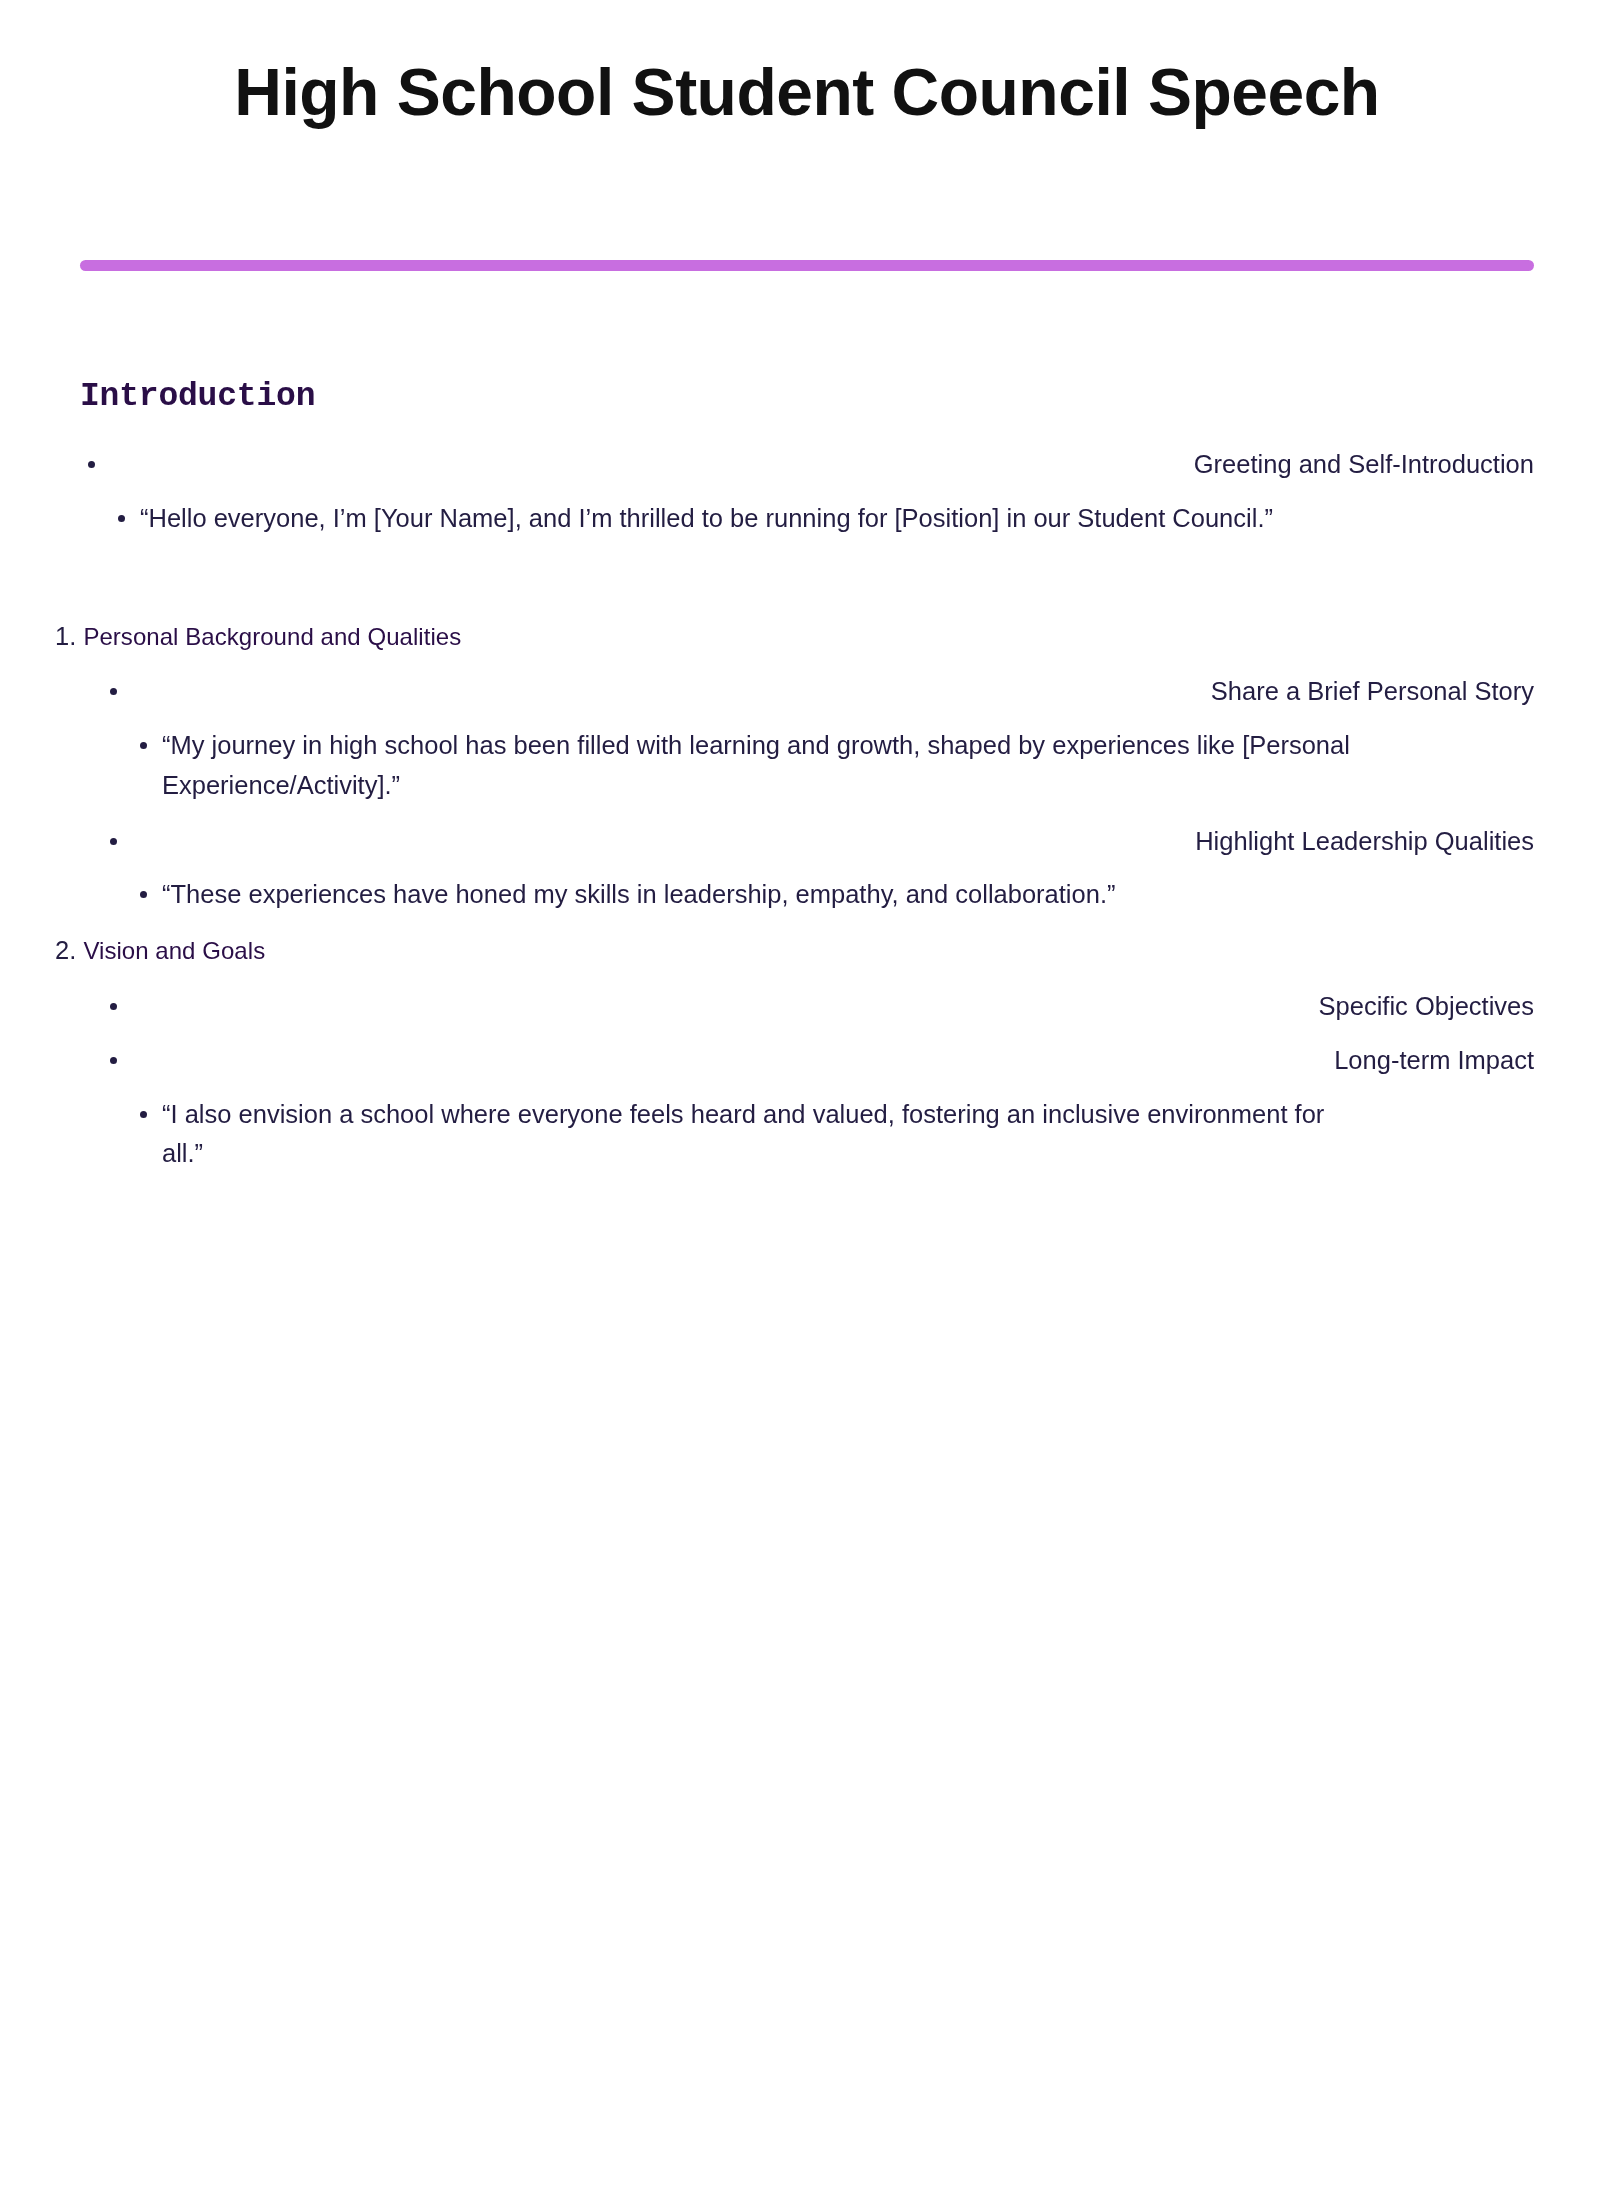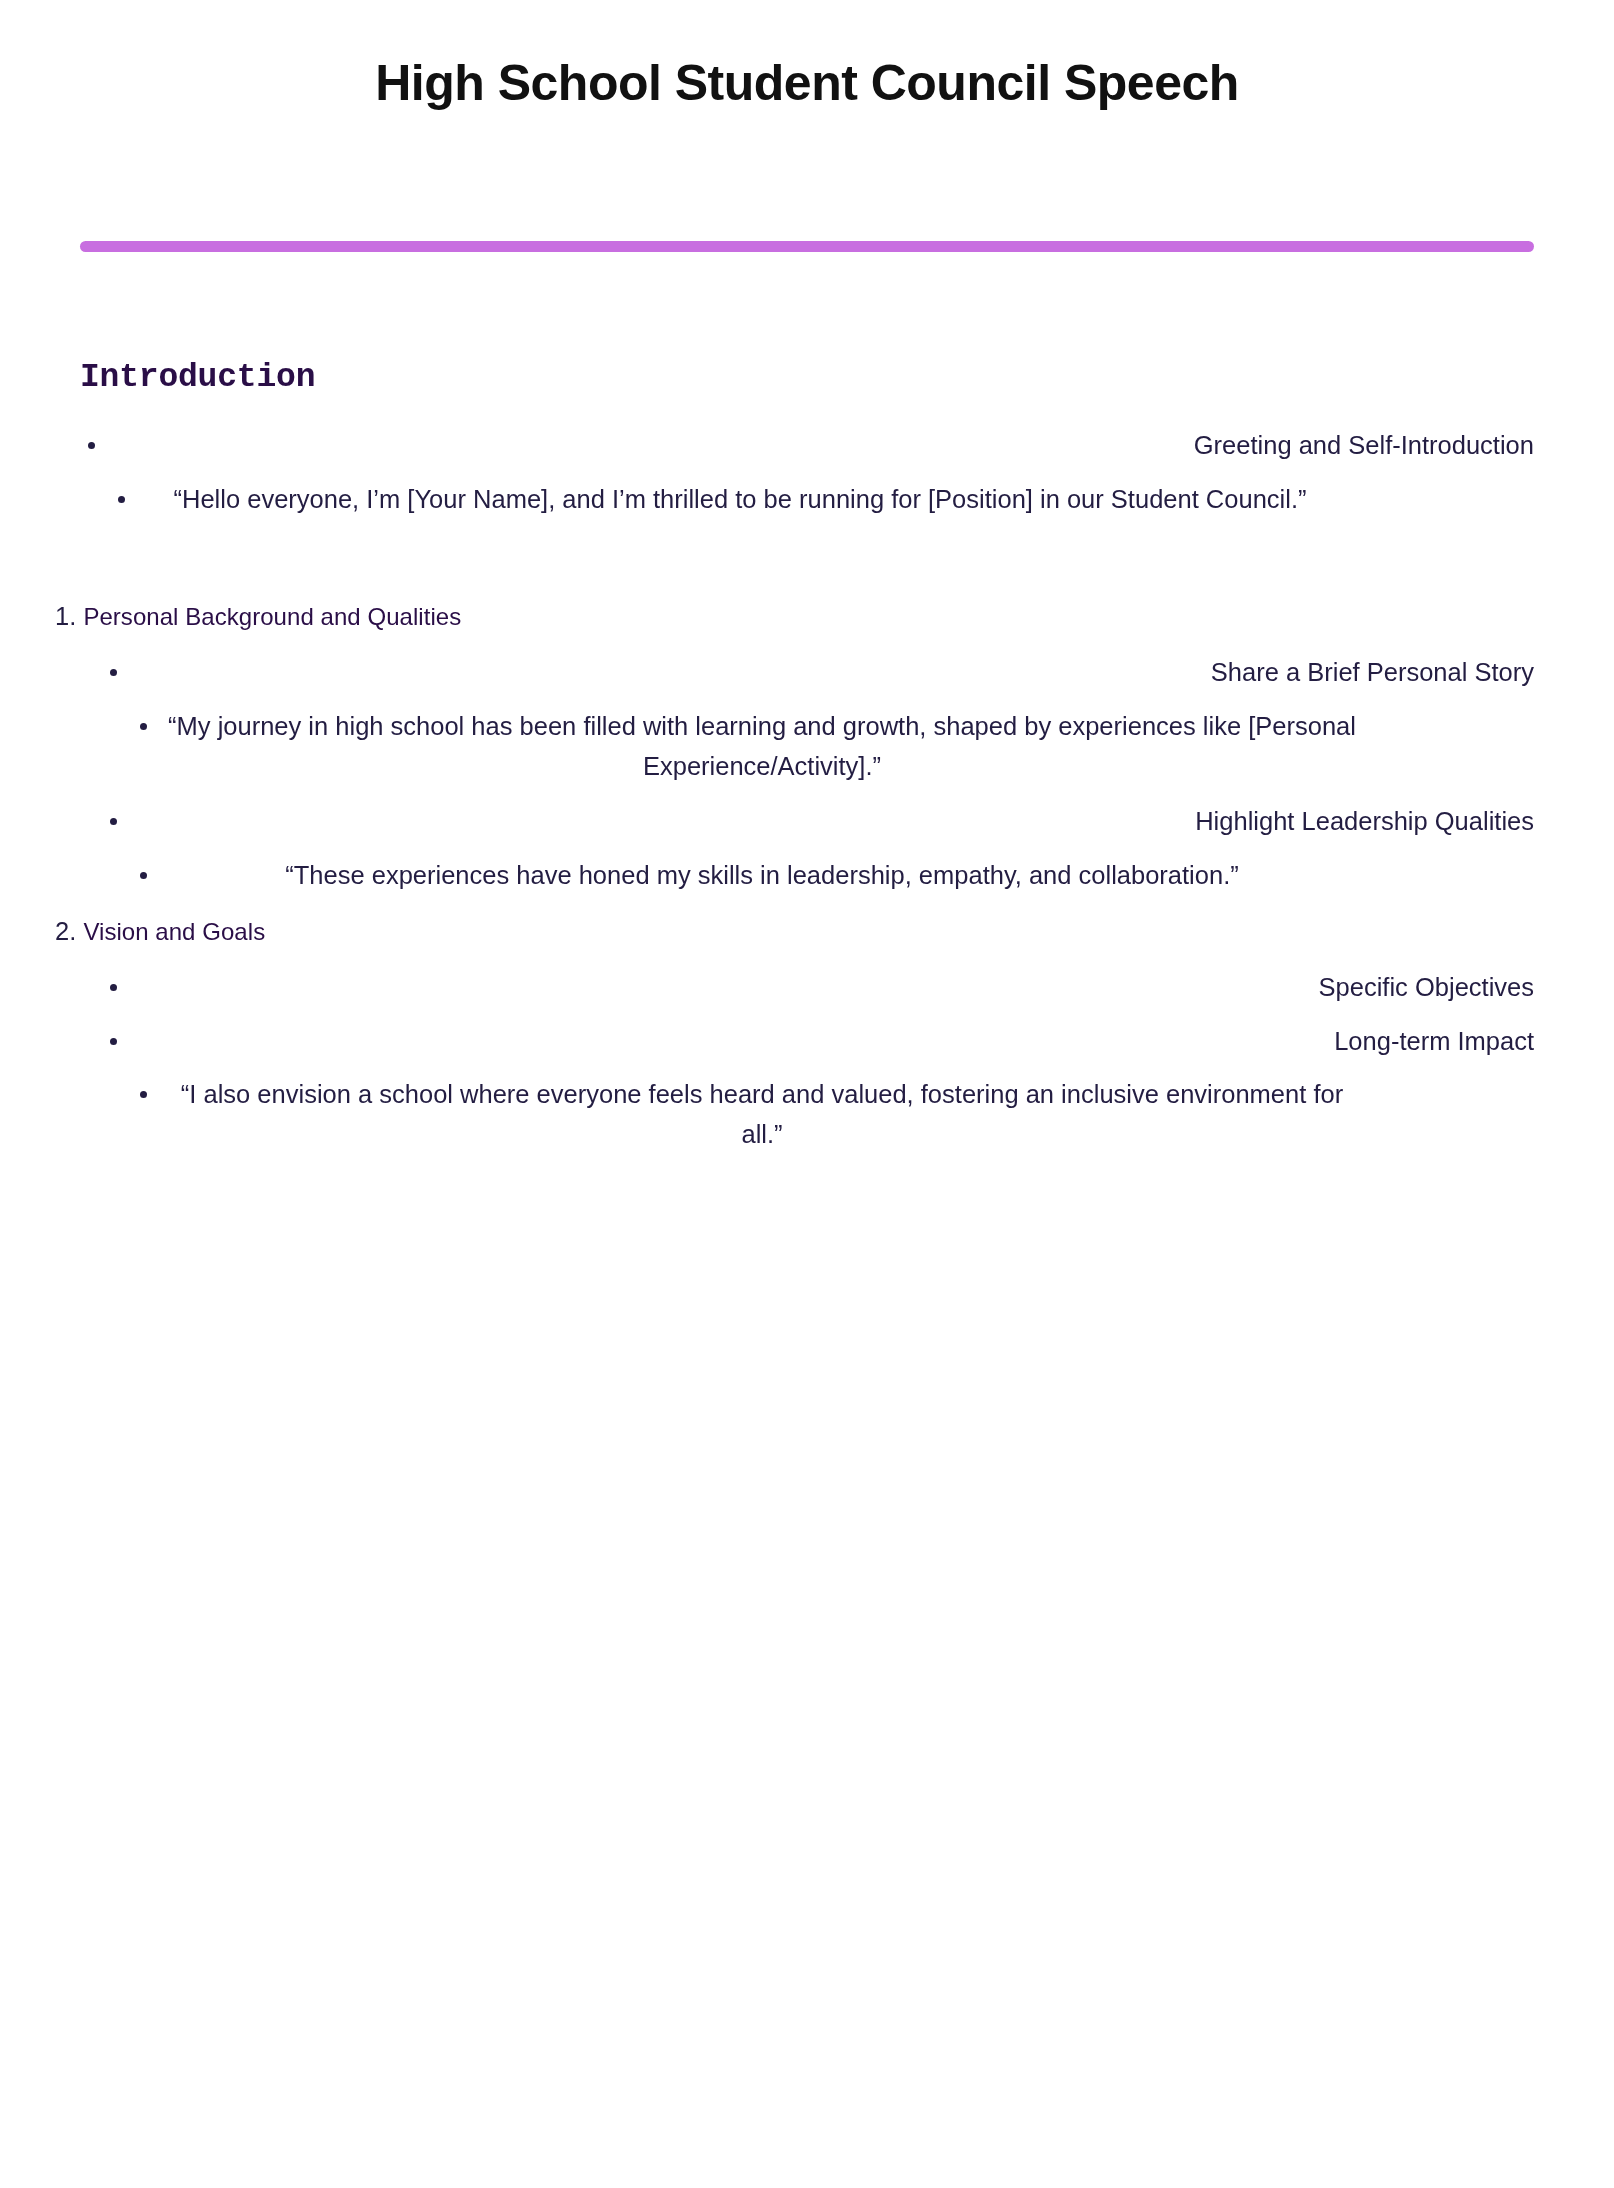--- a/index.html
+++ b/index.html
@@ -19,21 +19,21 @@
   .page {
     width: 1614px;
     min-height: 2188px;
     box-sizing: border-box;
     padding: 0;
     position: relative;
   }
 
   
   .doc-title {
-    font-size: 50px;
+    font-size: 66px;
     font-weight: 700;
     letter-spacing: -0.5px;
     color: #111111;
     text-align: center;
     margin: 0;
     padding: 53px 80px 0 80px;
     line-height: 1.2;
   }
 
   
@@ -98,21 +98,21 @@
   }
   ul.lvl2 > li.b2 {
     position: relative;
     padding-left: 30px;
     margin-bottom: 16px;
     font-size: 25.5px;
     line-height: 1.56;
     color: #231d42;
     max-width: 1200px;
   }
-  ul.lvl2 > li.b2 > .b2-text { display: block; text-align: center; }
+  ul.lvl2 > li.b2 > .b2-text { display: block; }
   ul.lvl2 > li.b2 > .b2-text::before {
     content: "";
     position: absolute;
     left: 8px;
     top: 16px;
     width: 7px;
     height: 7px;
     border-radius: 50%;
     background: #231d42;
   }

